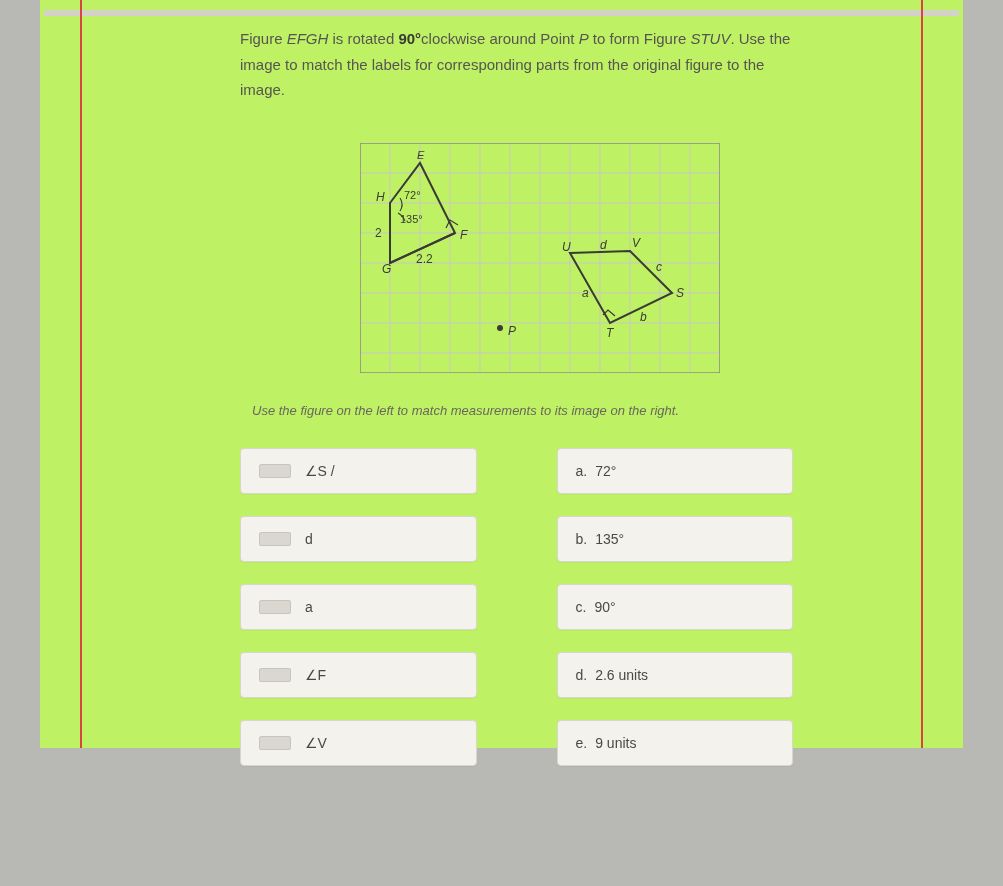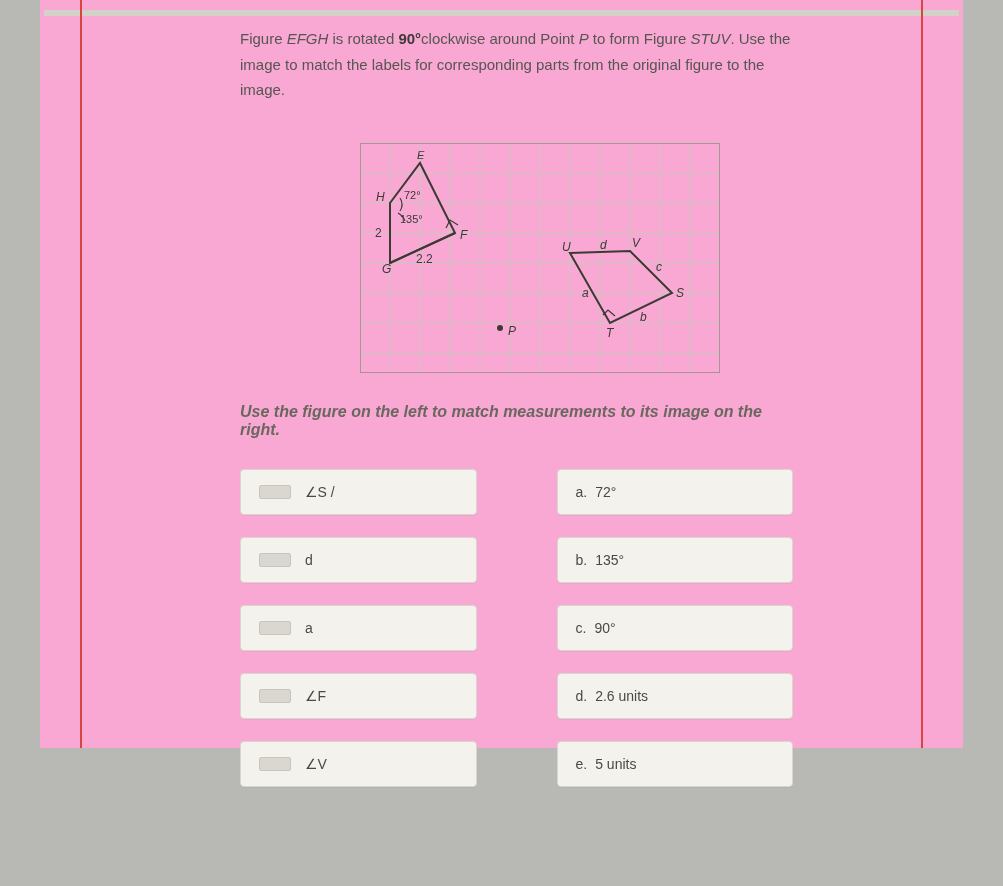--- a/index.html
+++ b/index.html
@@ -5,21 +5,21 @@
   * { box-sizing: border-box; margin: 0; padding: 0; }
   body {
     font-family: Arial, Helvetica, sans-serif;
     background: #b8b8b4;
     width: 1003px;
     height: 886px;
     overflow: hidden;
     position: relative;
   }
   .page-wrap {
-    background: #f9a8d4;
+    background: #bef264;
     margin: 0 40px;
     padding: 10px 0 4px 0;
     height: 748px;
     position: relative;
     filter: blur(0.3px);
   }
   .red-border-left, .red-border-right {
     position: absolute;
     top: 0; bottom: 0;
     width: 2px;
@@ -39,24 +39,23 @@
   .question-text b, .question-text strong { color: #3c3a36; font-weight: 700; }
   .question-text i { font-style: italic; }
 
   .figure-area {
     margin: 40px 0 30px 120px;
   }
   svg.diagram { display: block; }
 
   .instruction {
     font-style: italic;
-    font-size: 16px;
+    font-size: 13px;
     color: #6a675e;
-    margin: 20px 0 30px 0;
-    font-weight: bold;
+    margin: 20px 0 30px 12px;
   }
 
   .match-area {
     display: flex;
     gap: 80px;
   }
   .col {
     display: flex;
     flex-direction: column;
     gap: 22px;
@@ -210,19 +209,19 @@
         <div class="match-item right-item">
           <span class="letter">c.</span>
           <span>90°</span>
         </div>
         <div class="match-item right-item">
           <span class="letter">d.</span>
           <span>2.6 units</span>
         </div>
         <div class="match-item right-item">
           <span class="letter">e.</span>
-          <span>5 units</span>
+          <span>9 units</span>
         </div>
       </div>
     </div>
 
   </div>
 </div>
 
 </body></html>

